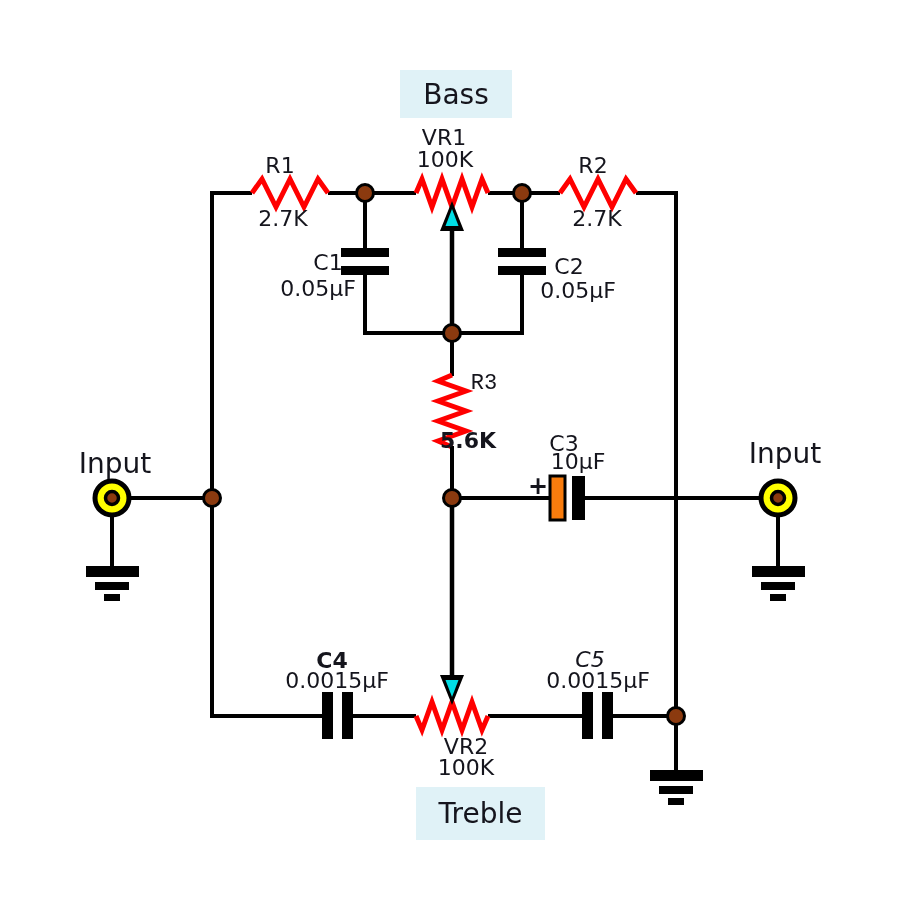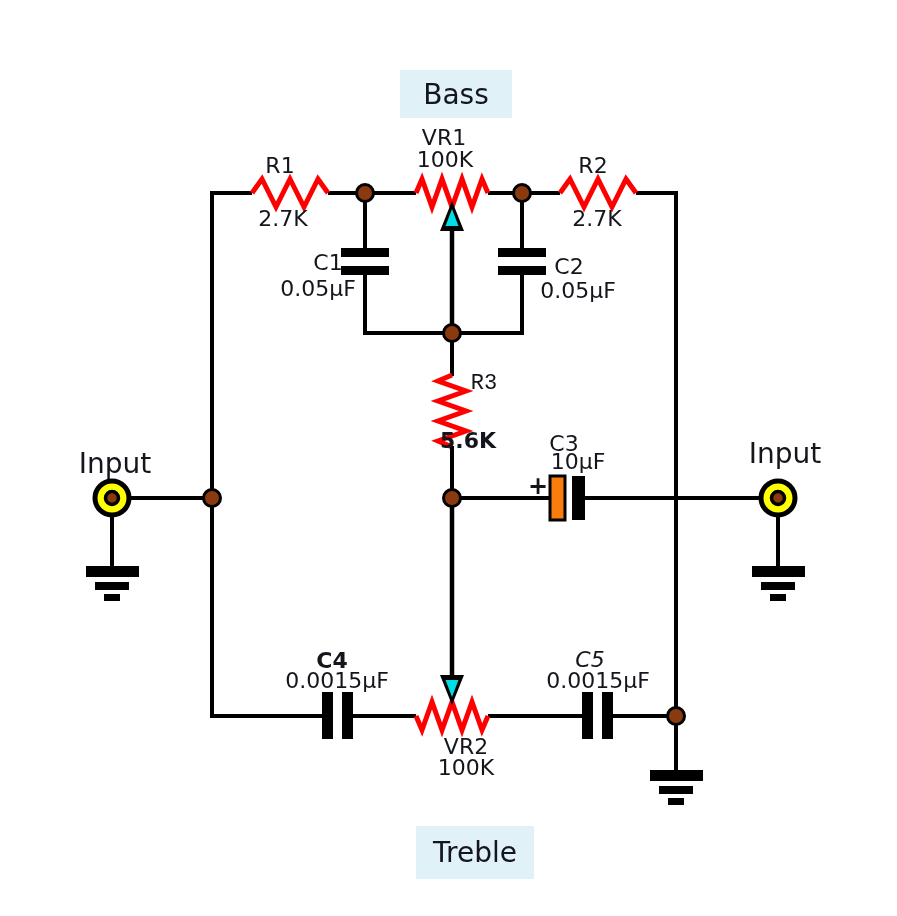--- a/index.html
+++ b/index.html
@@ -161,21 +161,21 @@
       <circle class="dot" cx="365" cy="193" r="8.5"></circle>
       <circle class="dot" cx="522" cy="193" r="8.5"></circle>
       <circle class="dot" cx="452" cy="333" r="8.5"></circle>
       <circle class="dot" cx="212" cy="498" r="8.5"></circle>
       <circle class="dot" cx="452" cy="498" r="8.5"></circle>
       <circle class="dot" cx="676" cy="716" r="8.5"></circle>
     </g>
   </svg>
 
   <div class="box-label" style="left:400px;top:70px;width:112px;height:48px;">Bass</div>
-  <div class="box-label" style="left:416px;top:787px;width:118px;height:53px;margin-top:39px;">Treble</div>
+  <div class="box-label" style="left:416px;top:787px;width:129px;height:53px;">Treble</div>
 
   <div class="lbl big" style="left:115px;top:452px;margin-top:12px;">Input</div>
   <div class="lbl big" style="left:785px;top:454px;">Input</div>
 
   <div class="lbl" style="left:280px;top:166px;">R1</div>
   <div class="lbl" style="left:283px;top:219px;">2.7K</div>
 
   <div class="lbl" style="left:444px;top:138px;">VR1</div>
   <div class="lbl" style="left:445px;top:160px;">100K</div>
 

